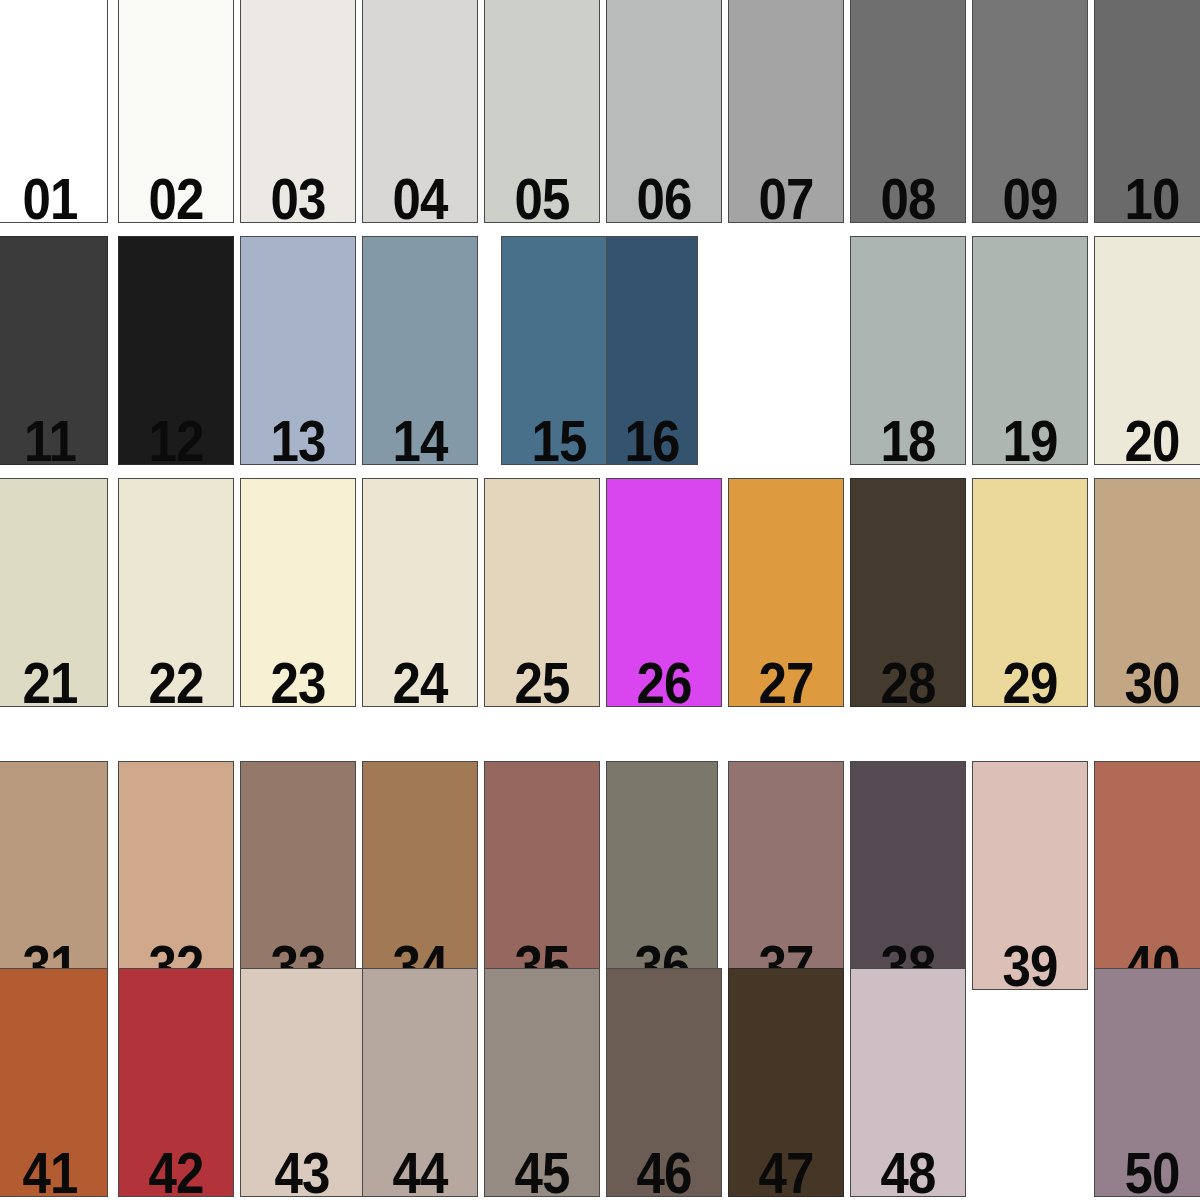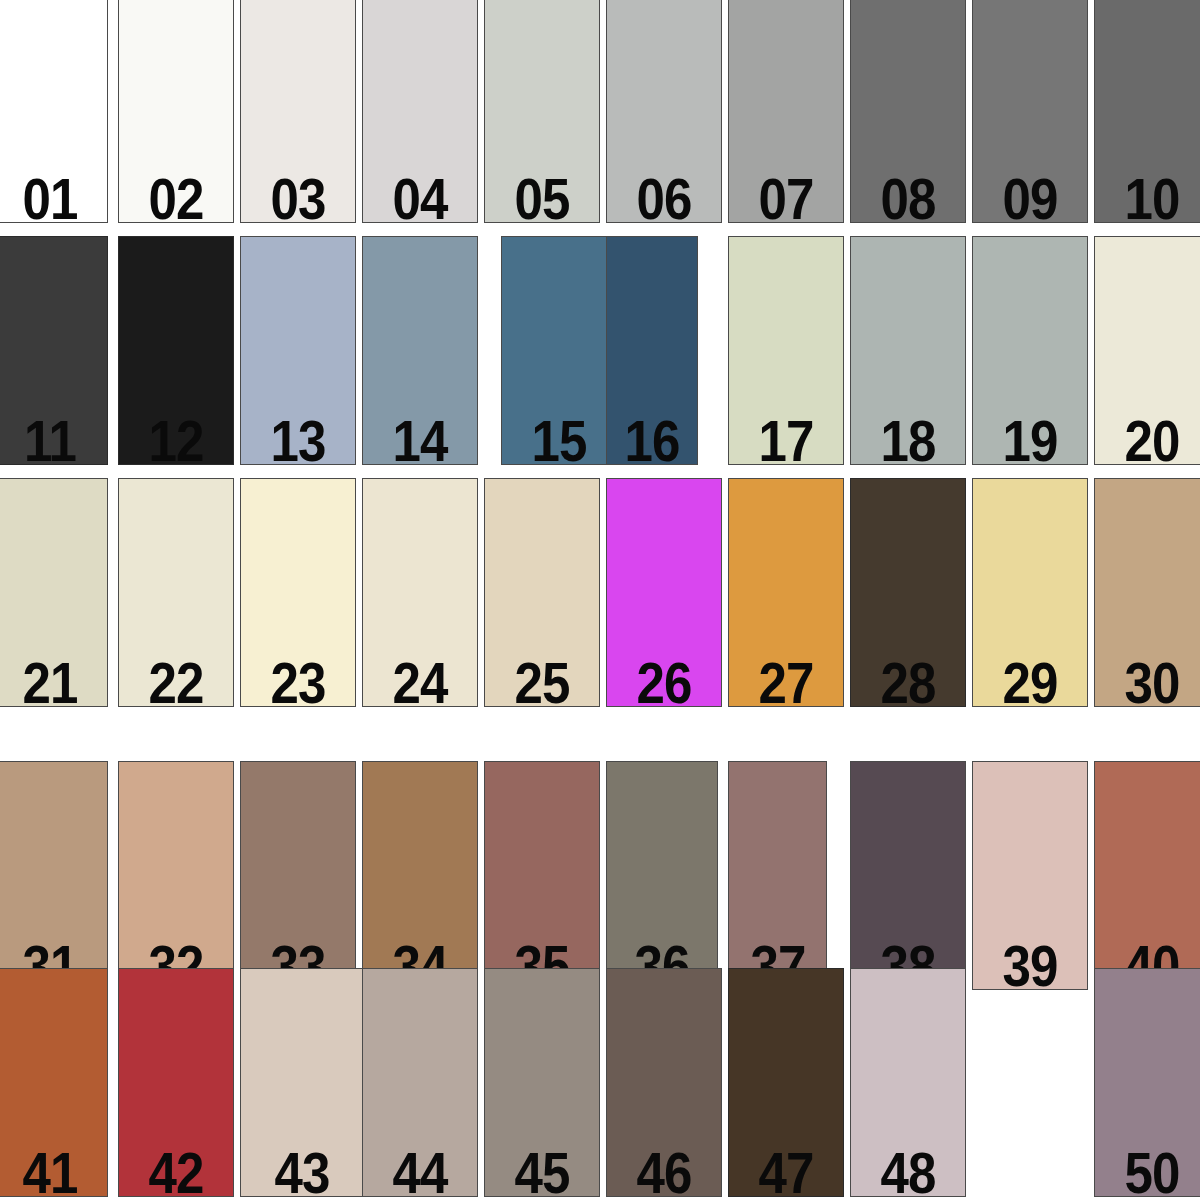--- a/index.html
+++ b/index.html
@@ -114,23 +114,20 @@
       </div>
       <div class="swatch-cell" title="14 #8499a8" style="left: 362px; width: 116px; background-color: rgb(132, 153, 168);">
         <div class="swatch-number"><span>14</span></div>
       </div>
       <div class="swatch-cell" title="15 #48708a" style="left: 484px; width: 116px; background-color: rgb(72, 112, 138); margin-left: 17px;">
         <div class="swatch-number"><span>15</span></div>
       </div>
       <div class="swatch-cell" title="16 #33536e" style="left: 606px; width: 92px; background-color: rgb(51, 83, 110);">
         <div class="swatch-number"><span>16</span></div>
       </div>
-      <div class="swatch-cell" title="17 #d7dcc2" style="left: 728px; width: 116px; background-color: rgb(215, 220, 194);">
-        <div class="swatch-number"><span>17</span></div>
-      </div>
       <div class="swatch-cell" title="18 #adb5b2" style="left: 850px; width: 116px; background-color: rgb(173, 181, 178);">
         <div class="swatch-number"><span>18</span></div>
       </div>
       <div class="swatch-cell" title="19 #aeb6b2" style="left: 972px; width: 116px; background-color: rgb(174, 182, 178);">
         <div class="swatch-number"><span>19</span></div>
       </div>
       <div class="swatch-cell" title="20 #ece9d8" style="left: 1094px; width: 116px; background-color: rgb(236, 233, 216);">
         <div class="swatch-number"><span>20</span></div>
       </div>
     </div>
@@ -178,21 +175,21 @@
       </div>
       <div class="swatch-cell" title="34 #a17954" style="left: 362px; width: 116px; background-color: rgb(161, 121, 84);">
         <div class="swatch-number"><span>34</span></div>
       </div>
       <div class="swatch-cell" title="35 #96675f" style="left: 484px; width: 116px; background-color: rgb(150, 103, 95);">
         <div class="swatch-number"><span>35</span></div>
       </div>
       <div class="swatch-cell" title="36 #7c776b" style="left: 606px; width: 112px; background-color: rgb(124, 119, 107); padding-left: 14px;">
         <div class="swatch-number"><span>36</span></div>
       </div>
-      <div class="swatch-cell" title="37 #93736f" style="left: 728px; width: 99px; background-color: rgb(147, 115, 111);">
+      <div class="swatch-cell" title="37 #93736f" style="left: 728px; width: 116px; background-color: rgb(147, 115, 111);">
         <div class="swatch-number"><span>37</span></div>
       </div>
       <div class="swatch-cell" title="38 #564a52" style="left: 850px; width: 116px; background-color: rgb(86, 74, 82);">
         <div class="swatch-number"><span>38</span></div>
       </div>
       <div class="swatch-cell" title="39 #dcc0b8" style="left: 972px; width: 116px; background-color: rgb(220, 192, 184);">
         <div class="swatch-number"><span>39</span></div>
       </div>
       <div class="swatch-cell" title="40 #b06a56" style="left: 1094px; width: 116px; background-color: rgb(176, 106, 86);">
         <div class="swatch-number"><span>40</span></div>

